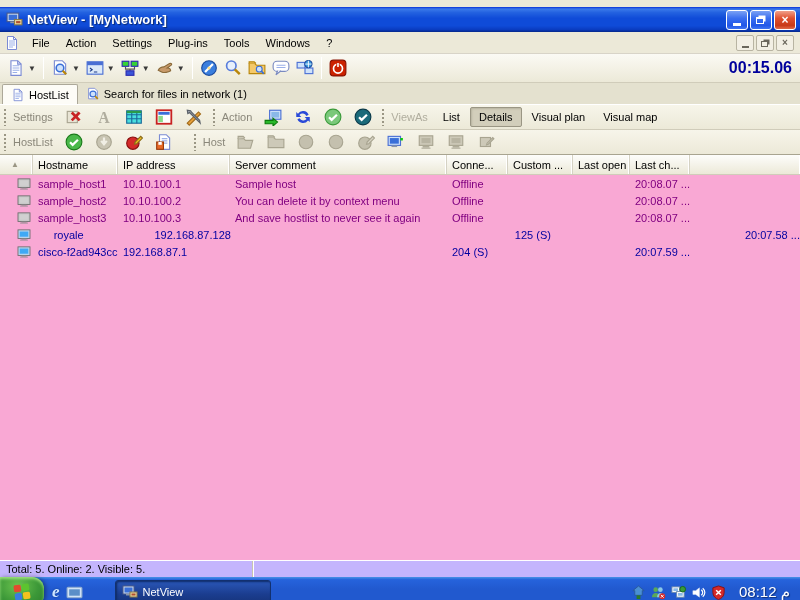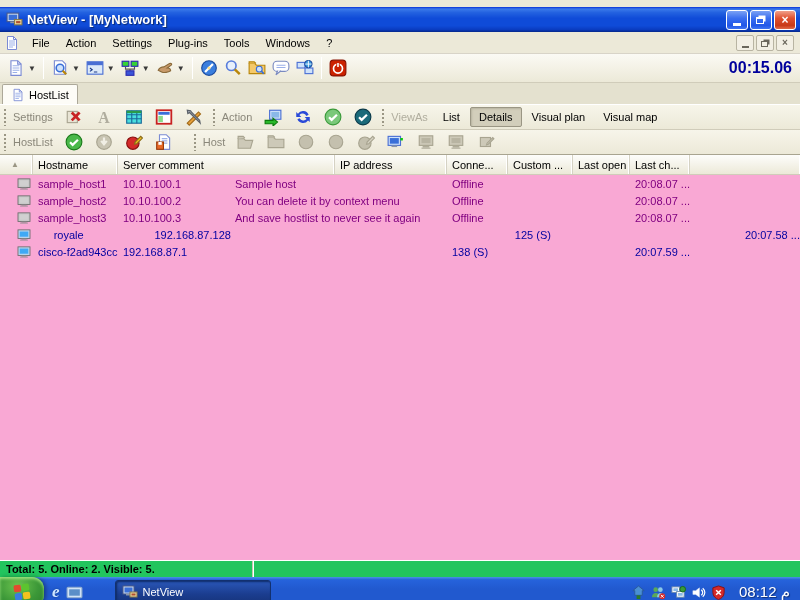--- a/index.html
+++ b/index.html
@@ -66,22 +66,22 @@
     background:linear-gradient(180deg,#fdfdfb,#ece9d8); border-bottom:1px solid #d0ccba; }
   .th { display:flex; align-items:center; padding-left:5px; border-right:1px solid #d5d2c4;
     box-shadow:inset -1px 0 0 #fff; color:#000; overflow:hidden; white-space:nowrap; }
   .sortmark { color:#9a9684; font-size:8px; margin-left:6px; }
   .tbody { position:absolute; top:168px; left:0; width:800px; height:385px; background:#f9a8d4; overflow:hidden; }
   .trow { display:flex; height:17px; align-items:center; white-space:nowrap; }
   .tcell { padding-left:5px; overflow:hidden; }
   .icon-cell { width:33px; display:flex; justify-content:flex-end; padding-right:2px; }
 
   
-  .statusbar { position:absolute; top:553px; left:0; width:800px; height:17px; background:#22c55e;
-    border-top:1px solid #fff; display:flex; align-items:flex-start; color:#000;font-weight:bold; }
+  .statusbar { position:absolute; top:553px; left:0; width:800px; height:17px; background:#c4b5fd;
+    border-top:1px solid #fff; display:flex; align-items:flex-start; color:#000; }
   .sb-pane { padding:0 6px; height:100%; display:flex; align-items:center; border-right:1px solid #c8c4b0; box-shadow:1px 0 0 #fff; }
   .sb-pane.first { width:253px; }
 
   
   .taskbar { position:absolute; top:570px; left:0; width:800px; height:30px;
     background:linear-gradient(180deg,#4993e6 0%,#2663dc 9%,#2159cf 40%,#2159cf 82%,#1941a5 100%);
     display:flex; align-items:center; }
   .startbtn { width:44px; height:30px; border-radius:0 12px 12px 0;
     background:radial-gradient(ellipse at 40% 30%, #6cc34f 0%, #3c9838 55%, #2b7d2b 100%);
     box-shadow:inset 0 2px 3px #9ae07a, 2px 0 4px rgba(0,0,0,.35);
@@ -237,20 +237,30 @@
     <span class="tab active">
       <span style="display:flex">
           <svg viewBox="0 0 16 16">
             <path d="M3.5 1.5h6l3 3v10h-9z" fill="#fff" stroke="#7b8bd4"></path>
             <path d="M9.5 1.5v3h3" fill="none" stroke="#7b8bd4"></path>
             <path d="M5 6h6M5 8h6M5 10h6M5 12h4" stroke="#9bb0e8"></path>
           </svg>
         </span>
       <span>HostList</span>
     </span>
+    <span class="tab">
+      <span style="display:flex">
+          <svg viewBox="0 0 16 16">
+            <path d="M3 1.5h7l3 3v9H3z" fill="#fff" stroke="#7b8bd4"></path>
+            <circle cx="8" cy="8" r="3.4" fill="#cfe2fa" stroke="#3a6fd8" stroke-width="1.4"></circle>
+            <line x1="10.4" y1="10.4" x2="13.5" y2="13.5" stroke="#b8860b" stroke-width="2"></line>
+          </svg>
+        </span>
+      <span>Search for files in network (1)</span>
+    </span>
   </div>
 
   <div class="toolbar2">
     <span class="grip"></span>
     <span class="grp-label">Settings</span>
     <span class="tbtn sm">
         <svg viewBox="0 0 16 16">
           <rect x="2" y="3" width="9" height="10" fill="#e8e4d4" stroke="#a8a490"></rect>
           <path d="M6 4l7 7M13 4l-7 7" stroke="#c82222" stroke-width="2.4"></path>
         </svg>
@@ -404,22 +414,22 @@
           <path d="M9 9l5-5 1 1-5 5-1.5.5z" fill="#d8d4c4" stroke="#a8a490"></path>
         </svg>
       </span>
   </div>
 
   <div class="thead">
     <span class="th" style="width:33px">
         <span class="sortmark">▲</span>
       </span>
     <span class="th" style="width:85px">Hostname</span>
+    <span class="th" style="width:112px">IP address</span>
     <span class="th" style="width:217px">Server comment</span>
-    <span class="th" style="width:112px">IP address</span>
     <span class="th" style="width:61px">Conne...</span>
     <span class="th" style="width:65px">Custom ...</span>
     <span class="th" style="width:57px">Last open</span>
     <span class="th" style="width:60px">Last ch...</span>
     <span class="th" style="flex:1; border-right:none"></span>
   </div>
 
   <div class="tbody" id="rows">
       <div class="trow" style="color: rgb(128, 0, 128);">
         <span class="icon-cell">
@@ -494,21 +504,21 @@
           <svg viewBox="0 0 16 14" width="14" height="12">
             <rect x="1" y="1" width="14" height="10" fill="#b8d4ec" stroke="#6a6a6a"></rect>
             <rect x="3" y="3" width="10" height="6" fill="#3fa9f5"></rect>
             <rect x="5" y="11" width="6" height="1.2" fill="#8a8a8a"></rect>
             <rect x="3.5" y="12.4" width="9" height="1" fill="#8a8a8a"></rect>
           </svg>
         </span>
         <span class="tcell" style="width: 85px;">cisco-f2ad943cc</span>
         <span class="tcell" style="width: 112px;">192.168.87.1</span>
         <span class="tcell" style="width: 217px;"></span>
-        <span class="tcell" style="width: 61px;">138 (S)</span>
+        <span class="tcell" style="width: 61px;">204 (S)</span>
         <span class="tcell" style="width: 65px;"></span>
         <span class="tcell" style="width: 57px;"></span>
         <span class="tcell" style="width: 60px;">20:07.59 ...</span>
       </div>
     </div>
 
   <div class="statusbar">
     <span class="sb-pane first">Total: 5. Online: 2. Visible: 5.</span>
   </div>
 

